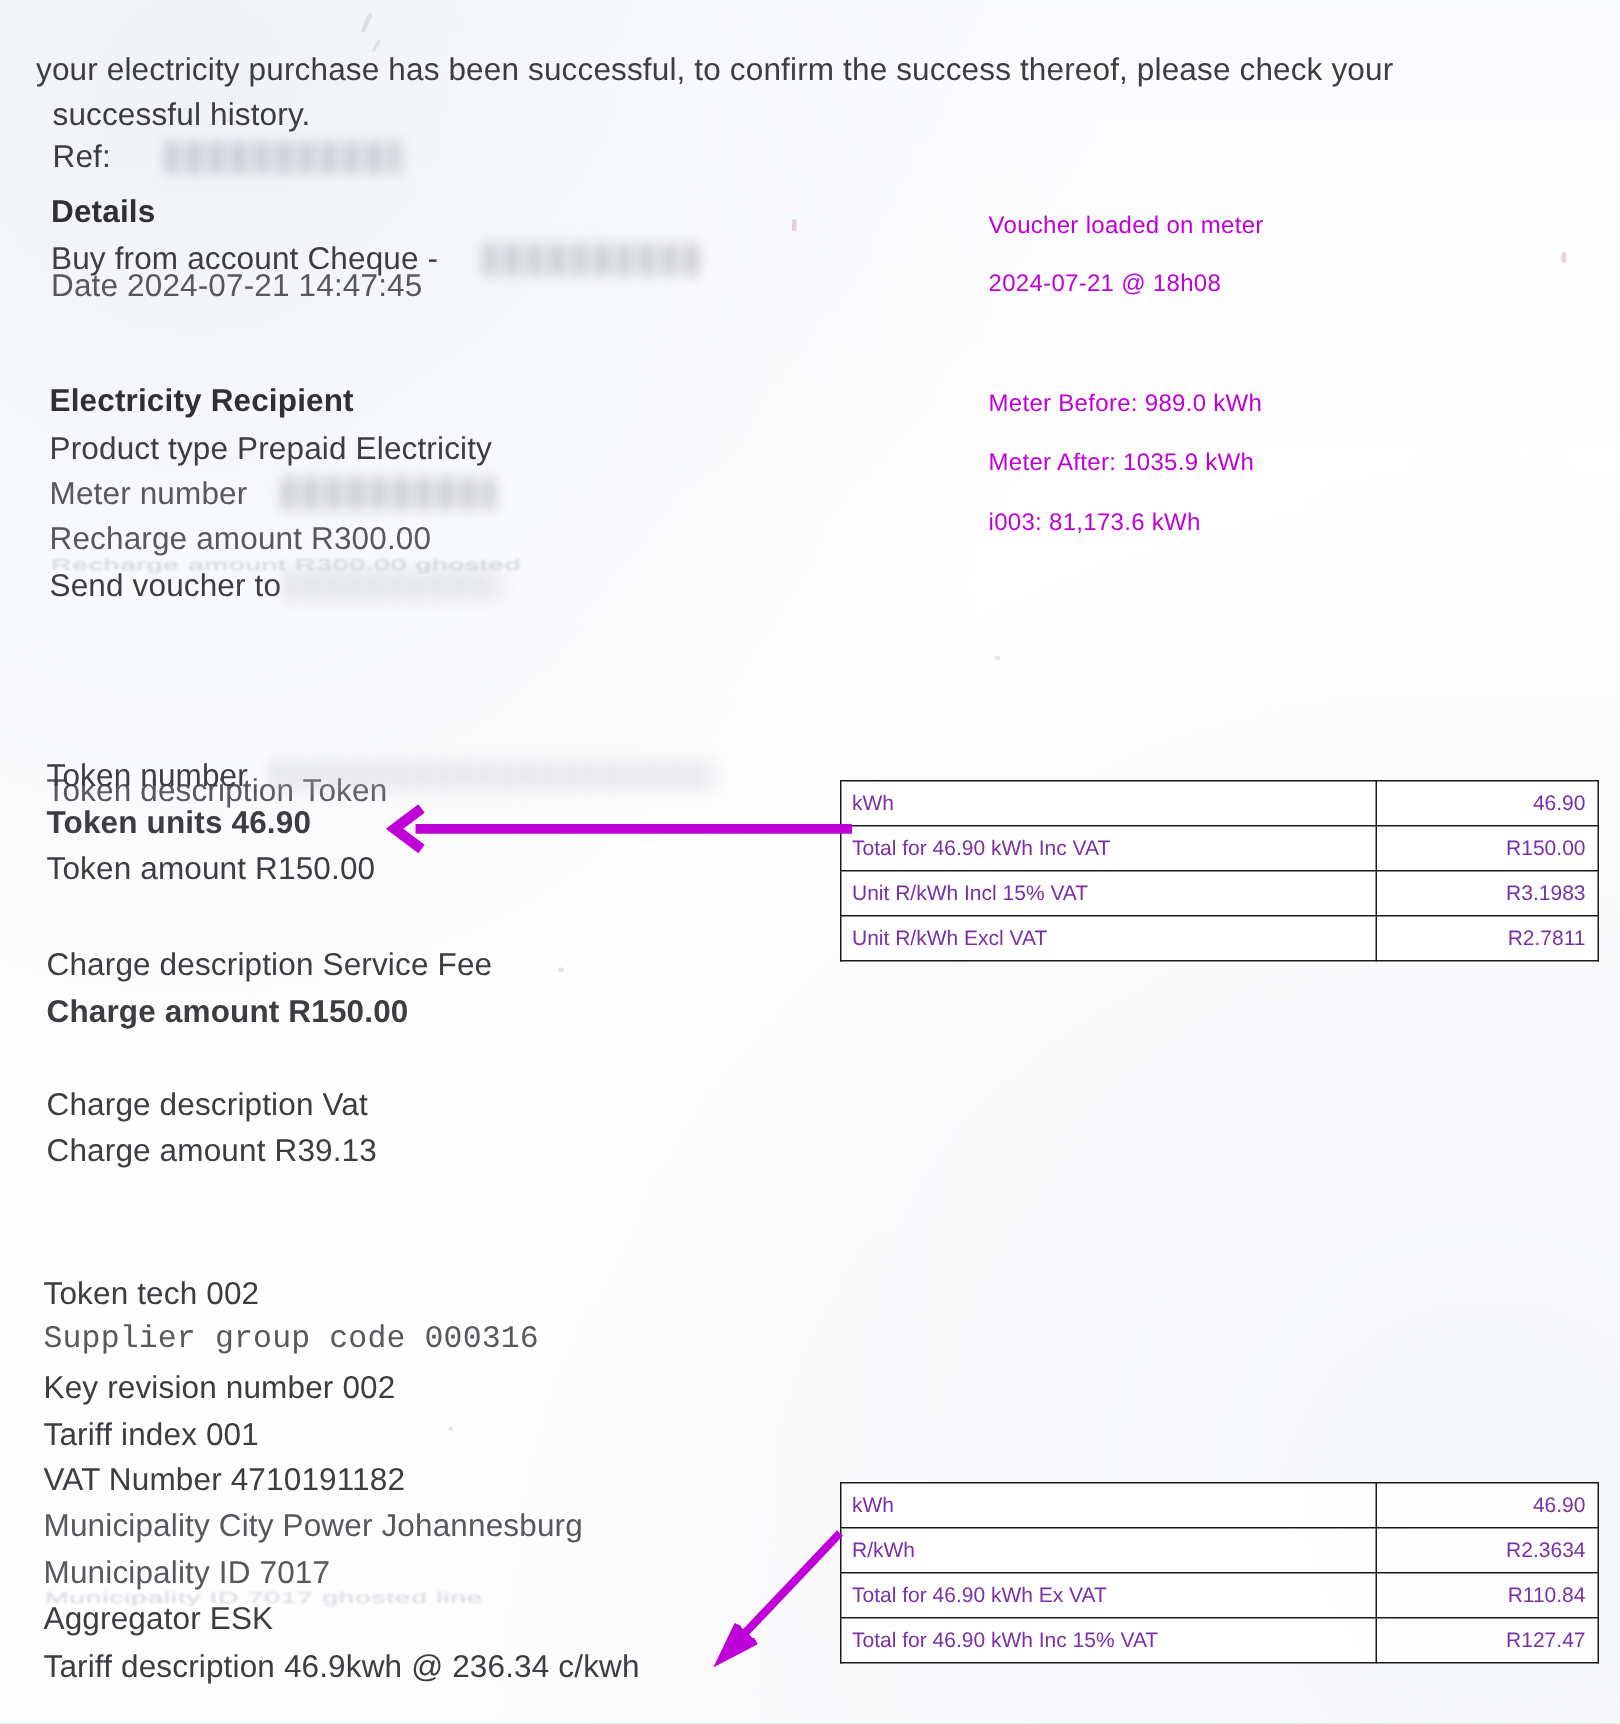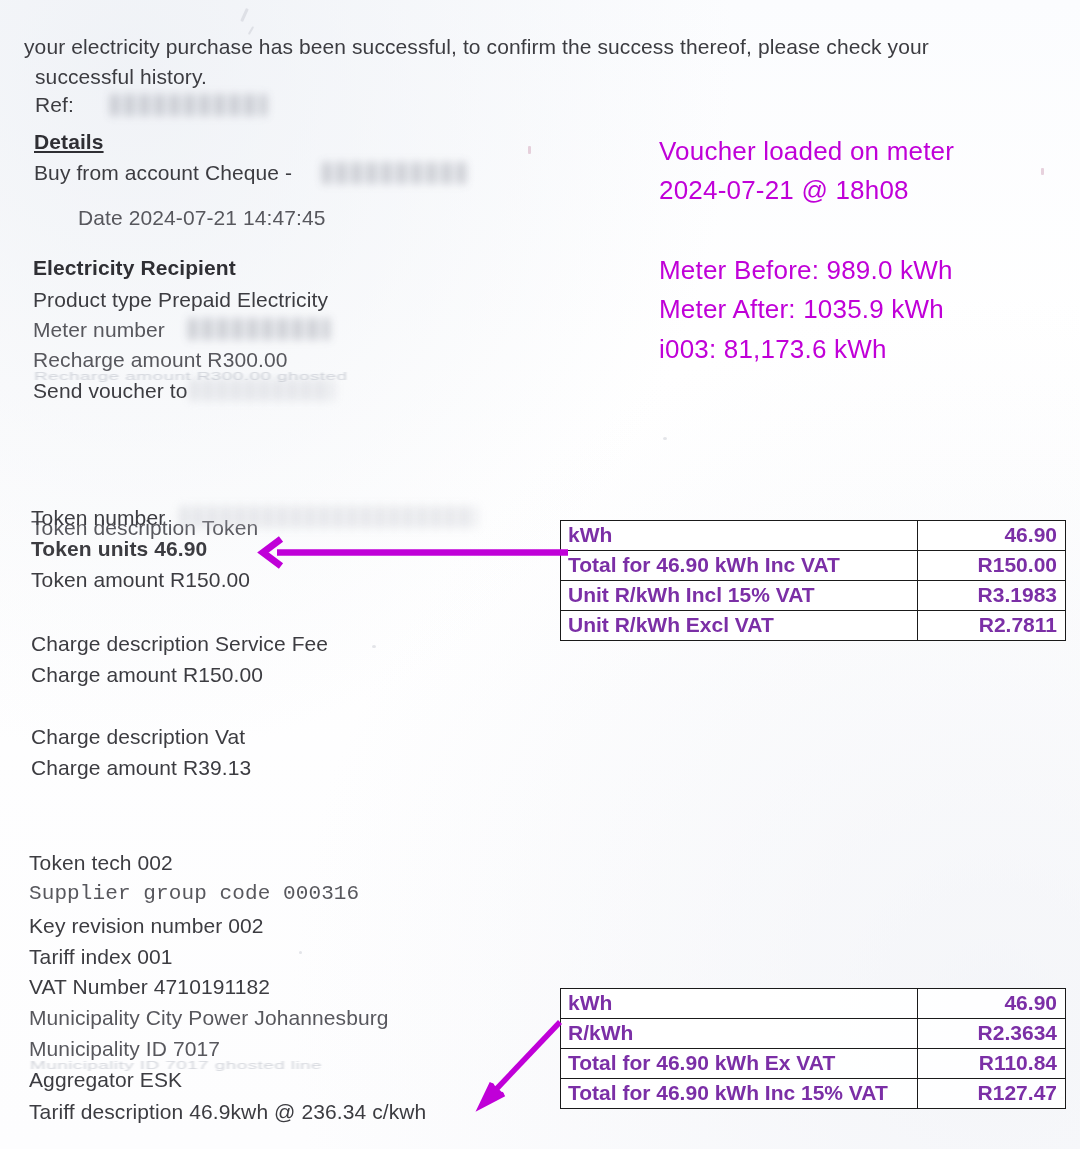--- a/index.html
+++ b/index.html
@@ -72,38 +72,38 @@
         rgba(168,171,181,0.45) 0px, rgba(168,171,181,0.45) 8px,
         rgba(228,230,236,0.3) 8px, rgba(228,230,236,0.3) 14px);
     filter: blur(5px);
     opacity: 0.7;
   }
 
   
   .annot {
     position: absolute;
     white-space: nowrap;
-    font-size: 26px;
+    font-size: 16px;
     line-height: 36px;
     color: #c000d8;
     letter-spacing: 0.2px;
   }
 
   
   .annot-table {
     position: absolute;
     border-collapse: collapse;
     table-layout: fixed;
     background: rgba(255,255,255,0.9);
   }
   .annot-table td {
     border: 1.5px solid #1a1a1a;
     font-family: "Liberation Sans", sans-serif;
-    font-weight: bold;
-    font-size: 21px;
+    font-weight: normal;
+    font-size: 14px;
     color: #7b2fa6;
     padding: 2px 6px 3px 7px;
     height: 24px;
     line-height: 24px;
     white-space: nowrap;
     overflow: hidden;
   }
   .annot-table td.label { text-align: left; width: 343px; }
   .annot-table td.value { text-align: right; width: 132px; padding-right: 8px; }
 
@@ -134,42 +134,42 @@
   <div class="speck" style="left:372px;top:645px;width:4px;height:3px;"></div>
   <div class="speck" style="left:1060px;top:1096px;width:4px;height:3px;"></div>
   <div class="speck" style="left:299px;top:951px;width:3px;height:3px;"></div>
 
   <div class="receipt-line" style="left:24px;top:32px;">your electricity purchase has been successful, to confirm the success thereof, please check your</div>
   <div class="receipt-line" style="left:35px;top:62px;">successful history.</div>
 
   <div class="receipt-line" style="left:35px;top:90px;">Ref:</div>
   <div class="redacted" style="left:110px;top:94px;width:157px;height:22px;"></div>
 
-  <div class="receipt-line bold" style="left:34px;top:127px;text-decoration:underline;">Details</div>
+  <div class="receipt-line bold" style="left:34px;top:127px;">Details</div>
   <div class="receipt-line" style="left:34px;top:158px;">Buy from account Cheque -</div>
   <div class="redacted" style="left:322px;top:162px;width:144px;height:22px;"></div>
-  <div class="receipt-line faded" style="left:34px;top:203px;margin-left:44px;">Date 2024-07-21 14:47:45</div>
+  <div class="receipt-line faded" style="left:34px;top:176px;">Date 2024-07-21 14:47:45</div>
 
   <div class="receipt-line bold" style="left:33px;top:253px;">Electricity Recipient</div>
   <div class="receipt-line" style="left:33px;top:285px;">Product type Prepaid Electricity</div>
   <div class="receipt-line faded" style="left:33px;top:315px;">Meter number</div>
   <div class="redacted" style="left:188px;top:318px;width:142px;height:22px;"></div>
   <div class="receipt-line faded" style="left:33px;top:345px;">Recharge amount R300.00</div>
   <div class="ghost-line" style="left:34px;top:366px;">Recharge amount R300.00 ghosted</div>
   <div class="receipt-line" style="left:33px;top:376px;">Send voucher to</div>
   <div class="redacted light" style="left:190px;top:379px;width:144px;height:22px;"></div>
 
   <div class="receipt-line faded" style="left:31px;top:473px;margin-top:40px;">Token description Token</div>
   <div class="receipt-line" style="left:31px;top:503px;">Token number</div>
   <div class="redacted light" style="left:180px;top:506px;width:297px;height:22px;"></div>
   <div class="receipt-line" style="left:31px;top:534px;font-weight:bold;">Token units 46.90</div>
   <div class="receipt-line" style="left:31px;top:565px;">Token amount R150.00</div>
 
   <div class="receipt-line" style="left:31px;top:629px;">Charge description Service Fee</div>
-  <div class="receipt-line" style="left:31px;top:660px;">Charge amount R150.00</div>
+  <div class="receipt-line" style="left:31px;top:660px;font-weight:bold;">Charge amount R150.00</div>
 
   <div class="receipt-line" style="left:31px;top:722px;">Charge description Vat</div>
   <div class="receipt-line" style="left:31px;top:753px;">Charge amount R39.13</div>
 
   <div class="receipt-line" style="left:29px;top:848px;">Token tech 002</div>
   <div class="receipt-line faded" style="left:29px;top:879px;font-family:Liberation Mono, monospace;">Supplier group code 000316</div>
   <div class="receipt-line" style="left:29px;top:911px;">Key revision number 002</div>
   <div class="receipt-line" style="left:29px;top:942px;">Tariff index 001</div>
   <div class="receipt-line" style="left:29px;top:972px;">VAT Number 4710191182</div>
   <div class="receipt-line faded" style="left:29px;top:1003px;">Municipality City Power Johannesburg</div>

